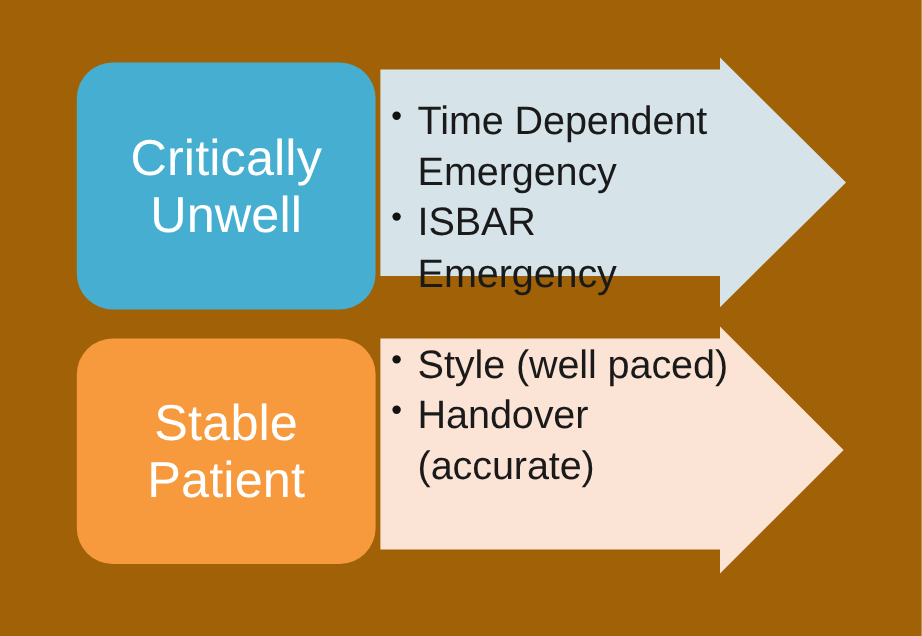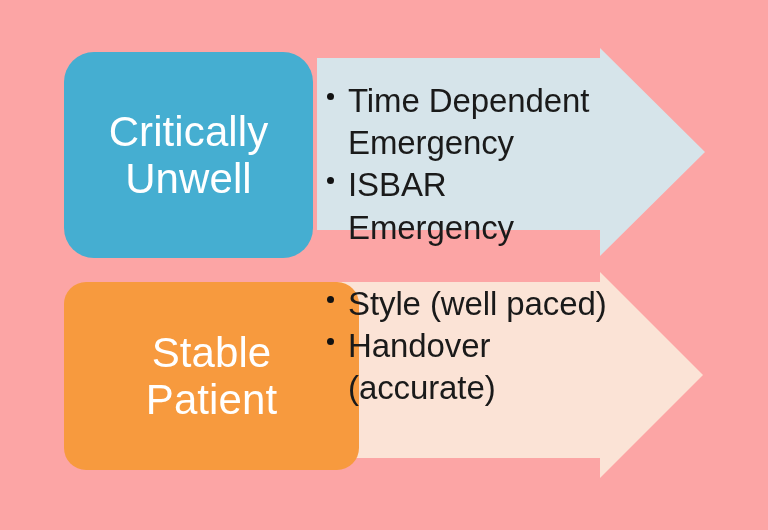--- a/index.html
+++ b/index.html
@@ -15,21 +15,21 @@
     font-family: "Liberation Sans", sans-serif;
     -webkit-font-smoothing: antialiased;
   }
 
   #canvas {
     position: absolute;
     left: 0;
     top: 0;
     width: 768px;
     height: 530px;
-    background: #fca5a5;
+    background: #a16207;
   }
 
   
   .arrow-shape {
     position: absolute;
     left: 0;
     top: 0;
     width: 768px;
     height: 530px;
     pointer-events: none;
@@ -57,24 +57,23 @@
   #box-critically-unwell {
     left: 64px;
     top: 52px;
     width: 249px;
     height: 206px;
     background: #45AED1;
   }
   #box-stable-patient {
     left: 64px;
     top: 282px;
-    width: 295px;
+    width: 249px;
     height: 188px;
     background: #F79A3E;
-    border-radius: 22px;
   }
 
   
   .bullet-list {
     position: absolute;
     margin: 0;
     padding: 0;
     list-style: none;
   }
   .bullet-list li {

